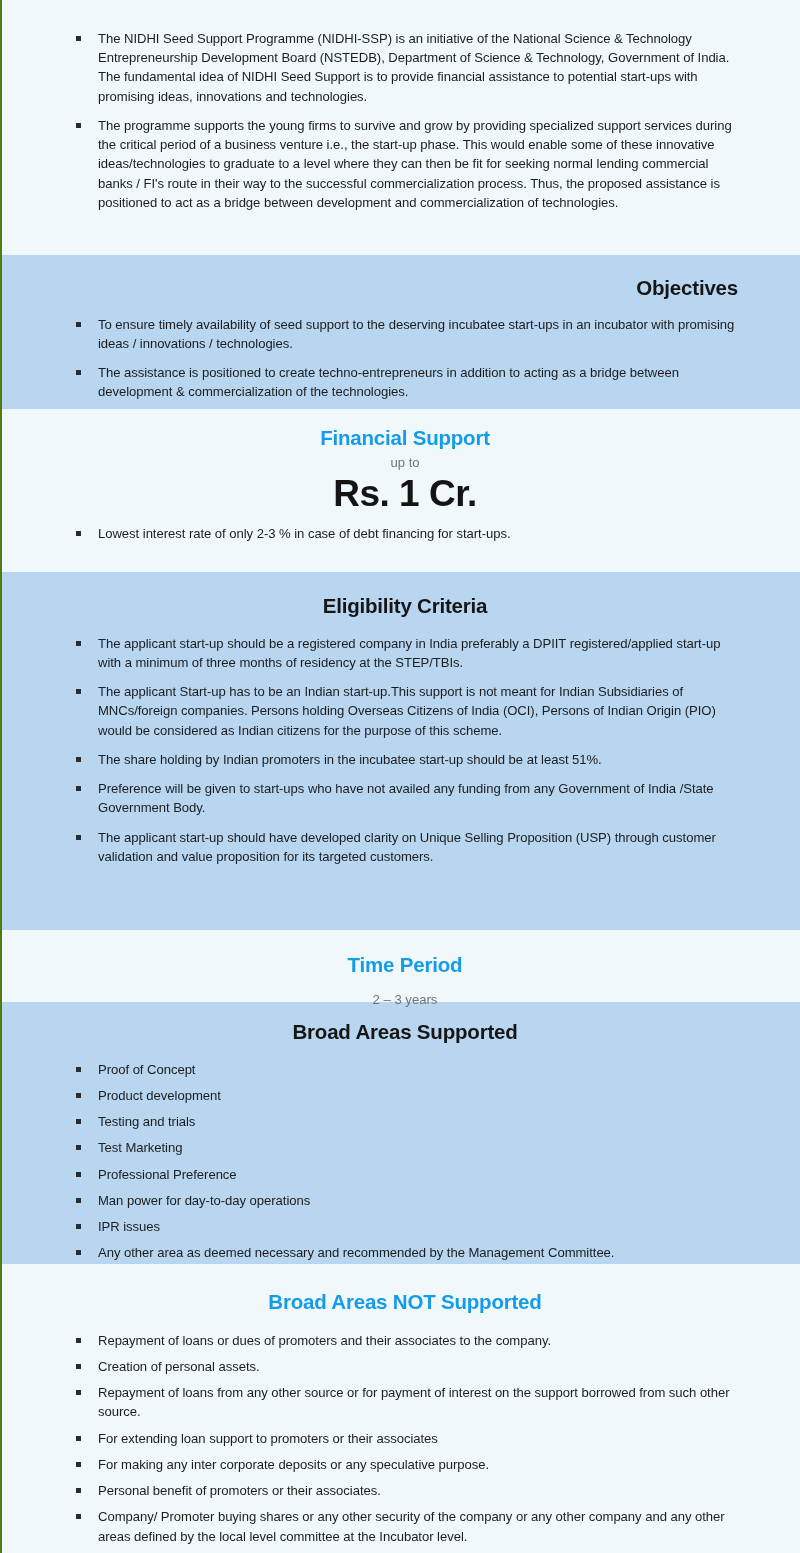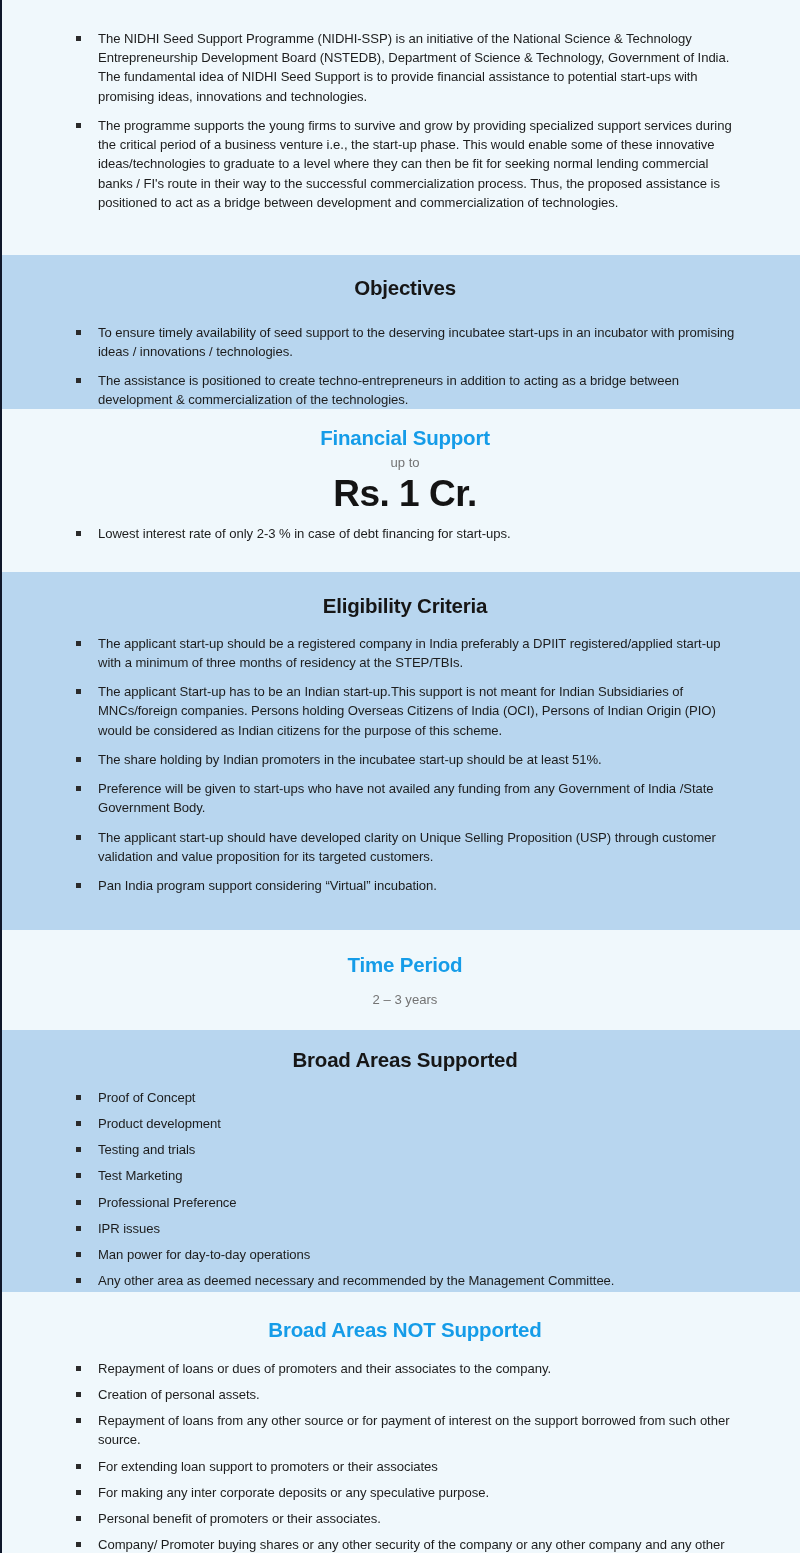--- a/index.html
+++ b/index.html
@@ -9,21 +9,21 @@
   }
   body {
     font-family: "Liberation Sans", sans-serif;
   }
   .page {
     position: relative;
     width: 800px;
     height: 1553px;
     overflow: hidden;
     background: #f0f8fc;
-    border-left: 2px solid #0f172a;
+    border-left: 2px solid #4d7c0f;
     box-sizing: border-box;
   }
   .section {
     box-sizing: border-box;
     width: 100%;
     padding: 0 62px 0 70px;
   }
   .section.light { background: #f0f8fc; }
   .section.tint  { background: #b8d6ef; }
 
@@ -77,25 +77,25 @@
     color: #141414;
     letter-spacing: -0.5px;
     line-height: 1.15;
   }
 
   
   #band-intro      { padding-top: 29px;  padding-bottom: 20px; height: 255px; }
   #band-objectives { padding-top: 20px;  padding-bottom: 16px; height: 154px; }
   #band-financial  { padding-top: 16px;  padding-bottom: 14px; height: 163px; }
   #band-eligibility{ padding-top: 21px;  padding-bottom: 16px; height: 358px; }
-  #band-time       { padding-top: 22px;  padding-bottom: 18px; height: 100px; border-radius: 11px;  }
+  #band-time       { padding-top: 22px;  padding-bottom: 18px; height: 72px; border-radius: 11px;  }
   #band-supported  { padding-top: 17px;  padding-bottom: 16px; height: 262px; }
   #band-notsupported { padding-top: 25px; padding-bottom: 20px; height: 349px; }
 
-  #band-objectives .sec-title { margin-bottom: 22px; }
+  #band-objectives .sec-title { margin-bottom: 14px; text-align: right; }
   #band-financial .sec-title  { margin-bottom: 3px; }
   #band-eligibility .sec-title{ margin-bottom: 15px; }
   #band-time .sec-title       { margin-bottom: 13px; }
   #band-supported .sec-title  { margin-bottom: 15px; }
   #band-notsupported .sec-title { margin-bottom: 16px; }
 
   #band-financial .center-text { margin-bottom: 1px; }
   #band-financial .big-amount  { margin-bottom: 8px; }
 
   ul.areas > li { margin-bottom: 7px; }
@@ -130,39 +130,38 @@
   </section>
 
   <section class="section tint" id="band-eligibility">
     <h2 class="sec-title dark">Eligibility Criteria</h2>
     <ul class="bullets">
       <li>The applicant start-up should be a registered company in India preferably a DPIIT registered/applied start-up with a minimum of three months of residency at the STEP/TBIs.</li>
       <li>The applicant Start-up has to be an Indian start-up.This support is not meant for Indian Subsidiaries of MNCs/foreign companies. Persons holding Overseas Citizens of India (OCI), Persons of Indian Origin (PIO) would be considered as Indian citizens for the purpose of this scheme.</li>
       <li>The share holding by Indian promoters in the incubatee start-up should be at least 51%.</li>
       <li>Preference will be given to start-ups who have not availed any funding from any Government of India /State Government Body.</li>
       <li>The applicant start-up should have developed clarity on Unique Selling Proposition (USP) through customer validation and value proposition for its targeted customers.</li>
-      <li>Pan India program support considering “Virtual” incubation.</li>
     </ul>
   </section>
 
   <section class="section light" id="band-time">
     <h2 class="sec-title accent">Time Period</h2>
     <div class="center-text">2 – 3 years</div>
   </section>
 
   <section class="section tint" id="band-supported">
     <h2 class="sec-title dark">Broad Areas Supported</h2>
     <ul class="bullets areas">
       <li>Proof of Concept</li>
       <li>Product development</li>
       <li>Testing and trials</li>
       <li>Test Marketing</li>
       <li>Professional Preference</li>
+      <li>Man power for day-to-day operations</li>
       <li>IPR issues</li>
-      <li>Man power for day-to-day operations</li>
       <li>Any other area as deemed necessary and recommended by the Management Committee.</li>
     </ul>
   </section>
 
   <section class="section light" id="band-notsupported">
     <h2 class="sec-title accent">Broad Areas NOT Supported</h2>
     <ul class="bullets areas">
       <li>Repayment of loans or dues of promoters and their associates to the company.</li>
       <li>Creation of personal assets.</li>
       <li>Repayment of loans from any other source or for payment of interest on the support borrowed from such other source.</li>

